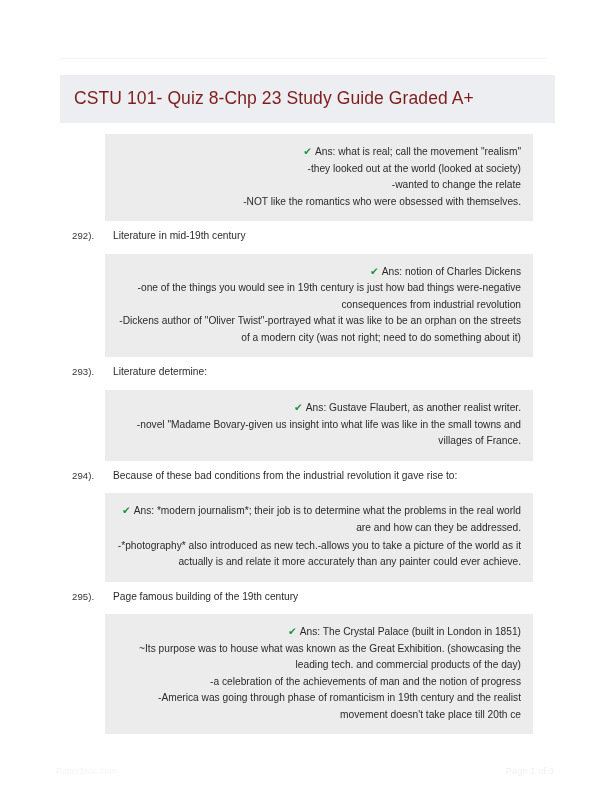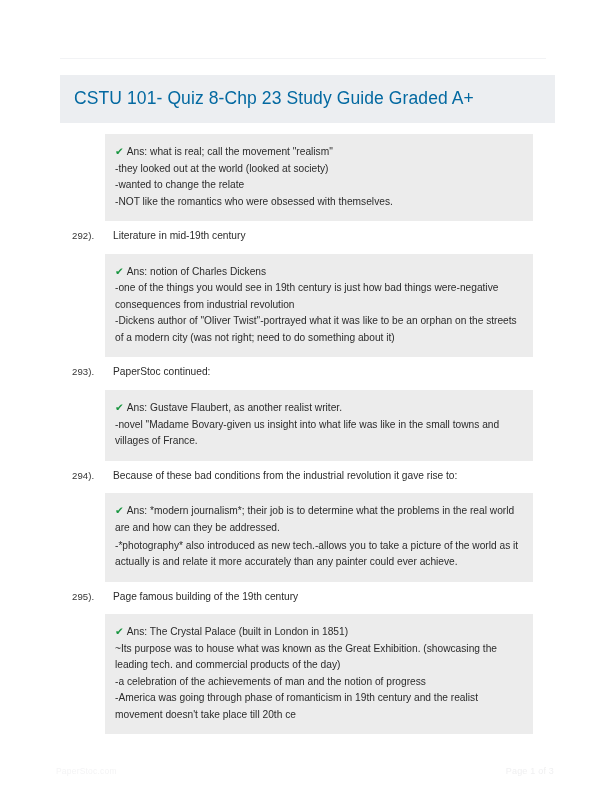--- a/index.html
+++ b/index.html
@@ -36,21 +36,21 @@
     left: 60px;
     top: 75px;
     width: 495px;
     background: #eceef1;
     padding: 13px 14px 14px 14px;
     box-sizing: border-box;
   }
   .doc-title {
     font-size: 17.5px;
     line-height: 1.2;
-    color: #0369a1;
+    color: #7f1d1d;
     font-weight: 400;
     letter-spacing: 0.1px;
     white-space: nowrap;
   }
 
   .content {
     position: absolute;
     left: 0;
     top: 134px;
     width: 606px;
@@ -85,20 +85,21 @@
     margin-left: 105px;
     width: 428px;
     box-sizing: border-box;
     background: #ececec;
     padding: 9px 12px 11px 10px;
   }
   .ans-line {
     font-size: 10.2px;
     line-height: 1.62;
     color: #2b2b2b;
+    text-align: right;
   }
   .ans-line.spaced {
     margin-top: 1px;
   }
   .check-icon {
     color: #1a9641;
     font-size: 10.5px;
     margin-right: 3px;
     display: inline-block;
     vertical-align: baseline;
@@ -155,21 +156,21 @@
         </div>
         <div class="ans-box">
           <div class="ans-line"><span class="check-icon">✔</span><span>Ans: notion of Charles Dickens</span></div>
           <div class="ans-line"><span>-one of the things you would see in 19th century is just how bad things were-negative consequences from industrial revolution</span></div>
           <div class="ans-line"><span>-Dickens author of "Oliver Twist"-portrayed what it was like to be an orphan on the streets of a modern city (was not right; need to do something about it)</span></div>
         </div>
       </div>
       <div class="qa-block">
         <div class="q-row">
           <div class="q-num">293).</div>
-          <div class="q-text">PaperStoc continued:</div>
+          <div class="q-text">Literature determine:</div>
         </div>
         <div class="ans-box">
           <div class="ans-line"><span class="check-icon">✔</span><span>Ans: Gustave Flaubert, as another realist writer.</span></div>
           <div class="ans-line"><span>-novel "Madame Bovary-given us insight into what life was like in the small towns and villages of France.</span></div>
         </div>
       </div>
       <div class="qa-block">
         <div class="q-row">
           <div class="q-num">294).</div>
           <div class="q-text">Because of these bad conditions from the industrial revolution it gave rise to:</div>

